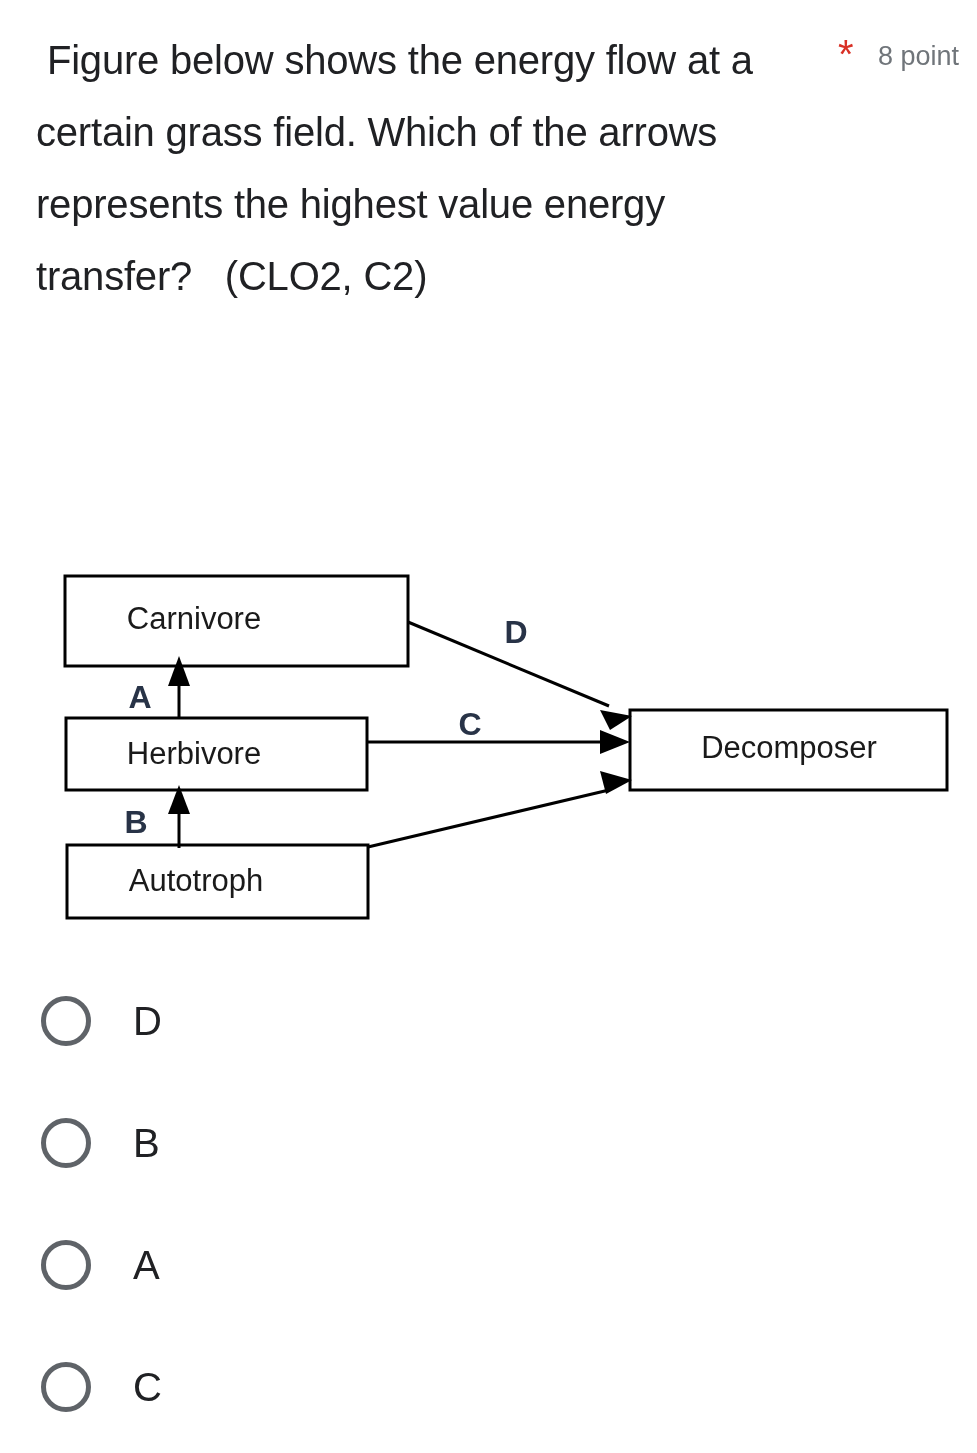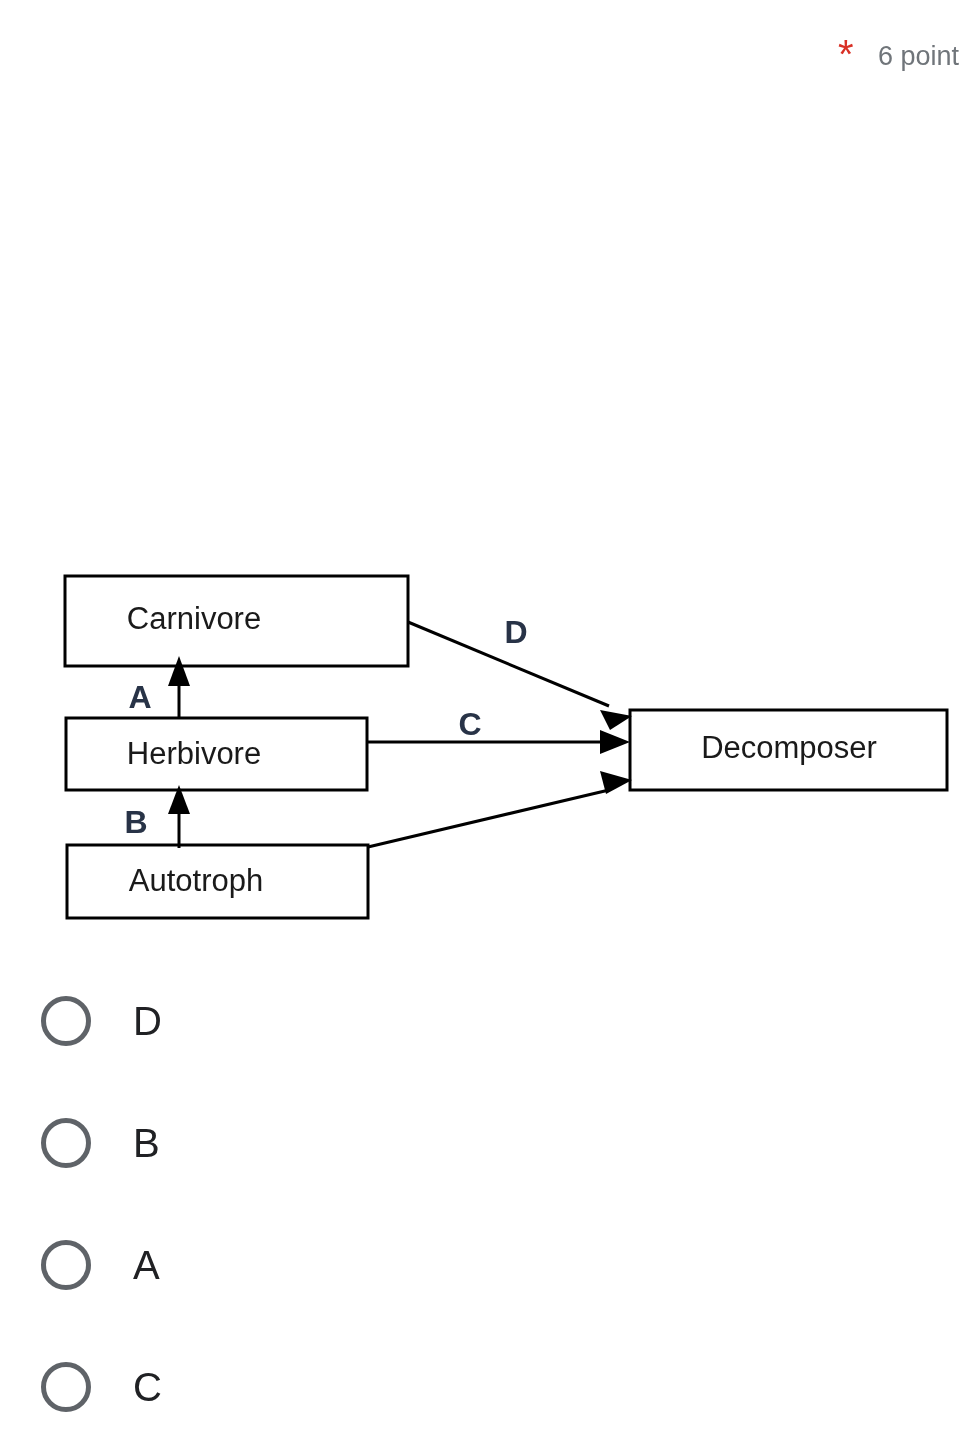--- a/index.html
+++ b/index.html
@@ -121,22 +121,23 @@
     font-size: 40px;
     line-height: 48px;
     color: #202124;
     font-family: "Liberation Sans", sans-serif;
   }
 </style>
 </head>
 <body>
 
 <div id="question-block">
+  <div id="question-text"> Figure below shows the energy flow at a certain grass field. Which of the arrows represents the highest value energy transfer?   (CLO2, C2)</div>
   <div id="required-asterisk">*</div>
-  <div id="points-label">6 point</div>
+  <div id="points-label">8 point</div>
 </div>
 
 <svg id="diagram-svg" viewBox="0 0 977 420">
 
   <rect class="node-rect" x="65" y="36" width="343" height="90"></rect>
   <rect class="node-rect" x="66" y="178" width="301" height="72"></rect>
   <rect class="node-rect" x="67" y="305" width="301" height="73"></rect>
   <rect class="node-rect" x="630" y="170" width="317" height="80"></rect>
 
   <text class="node-box-label" x="194" y="81">Carnivore</text>

